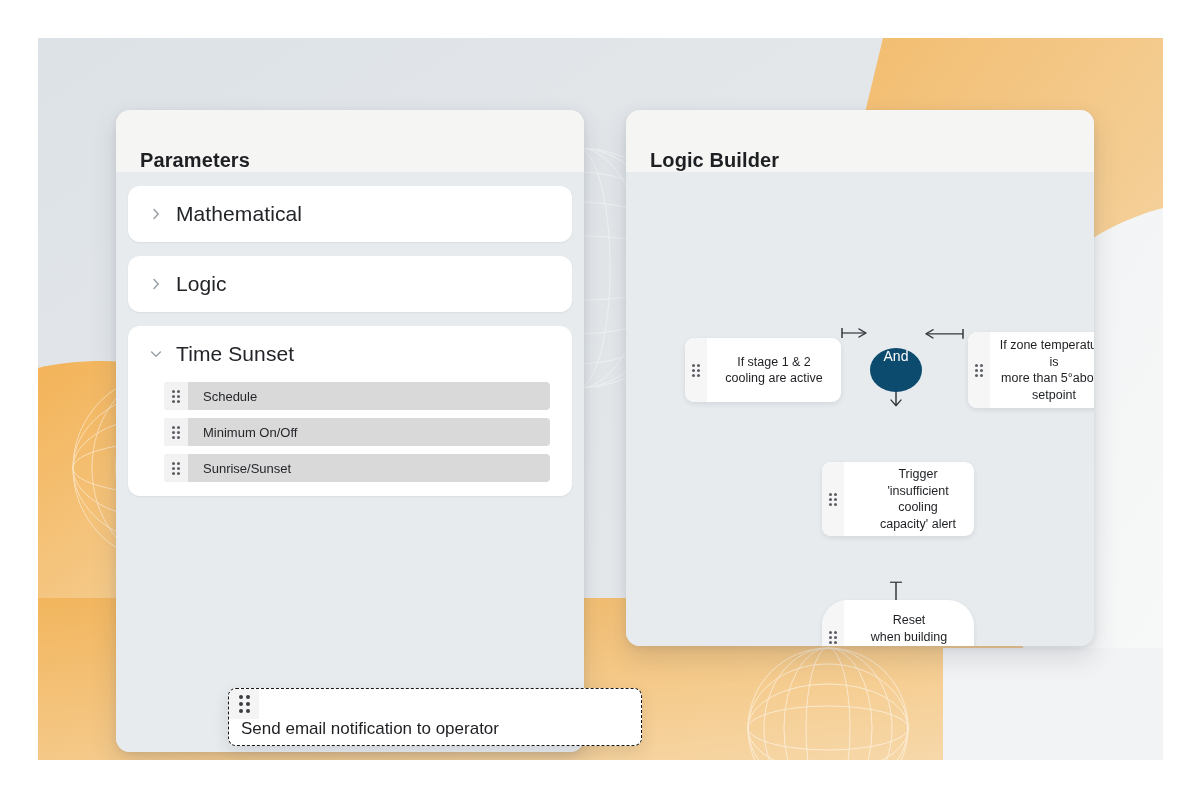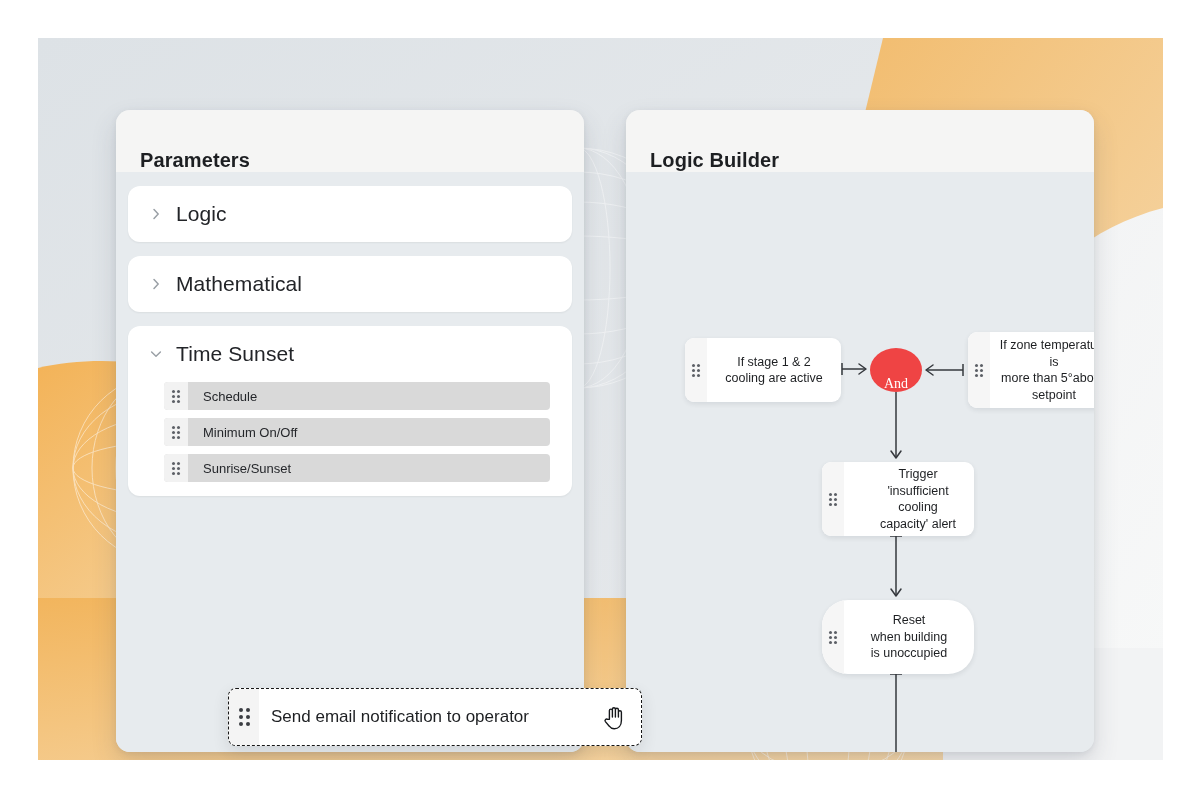--- a/index.html
+++ b/index.html
@@ -16,21 +16,21 @@
   .panel{position:absolute;border-radius:14px;overflow:hidden;
          box-shadow:0 12px 26px rgba(60,70,85,.16), 0 2px 6px rgba(60,70,85,.10);
          background:#e7ebee;}
   .panel-head{height:62px;background:#f5f5f4;display:flex;align-items:flex-end;
               padding:0 24px;box-sizing:border-box;}
   .panel-title{font-size:20px;font-weight:700;color:#1d1f22;letter-spacing:.1px;}
   .panel-body{position:absolute;left:0;right:0;top:62px;bottom:0;
               background:#e7ebee;padding:14px 12px 0 12px;box-sizing:border-box;}
 
   #panel-parameters{left:78px;top:72px;width:468px;height:642px;}
-  #panel-logic{left:588px;top:72px;width:468px;height:642px;}
+  #panel-logic{left:588px;top:72px;width:468px;height:536px;}
 
   
   .group{background:#ffffff;border-radius:12px;margin-bottom:14px;
          box-shadow:0 1px 2px rgba(40,50,60,.07);overflow:hidden;}
   .group-header{display:flex;align-items:center;gap:14px;padding:16px 22px;
                 cursor:pointer;}
   .chev{width:12px;height:12px;flex:0 0 12px;position:relative;}
   .chev svg{display:block;overflow:visible;}
   .group-label{font-size:21px;color:#222428;font-weight:400;letter-spacing:.1px;}
   .group-items{padding:0 22px 14px 36px;}
@@ -47,21 +47,21 @@
   .dots{display:grid;grid-template-columns:repeat(2,3px);
         grid-template-rows:repeat(3,3px);gap:2px;}
   .dots i{display:block;width:3px;height:3px;border-radius:50%;background:#5c6066;}
   .dots.big{grid-template-columns:repeat(2,4px);grid-template-rows:repeat(3,4px);gap:3px;}
   .dots.big i{width:4px;height:4px;background:#3a3d42;}
 
   
   #drag-card{position:absolute;left:190px;top:650px;width:412px;height:56px;
              background:#ffffff;border:1.6px dashed #161616;border-radius:8px;
              display:flex;align-items:stretch;overflow:hidden;z-index:40;
-             box-shadow:0 6px 16px rgba(40,50,60,.12);cursor:grabbing;}
+             box-shadow:0 6px 16px rgba(40,50,60,.12);cursor:grabbing;flex-direction:column;}
   #drag-card .dc-handle{width:30px;flex:0 0 30px;background:#f4f4f4;
              display:flex;align-items:center;justify-content:center;}
   #drag-card .dc-label{flex:1;display:flex;align-items:center;
              font-size:17px;color:#1d1f22;padding-left:12px;}
   #drag-card .dc-cursor{width:52px;flex:0 0 52px;display:flex;
              align-items:center;justify-content:center;}
 
   
   #flow{position:absolute;inset:0;}
   .node{position:absolute;background:#ffffff;border-radius:9px;
@@ -71,23 +71,23 @@
                display:flex;align-items:center;justify-content:center;}
   .node-text{flex:1;display:flex;align-items:center;justify-content:center;
              text-align:center;font-size:12.5px;line-height:1.32;color:#1d1f22;
              padding:4px 8px;box-sizing:border-box;}
   #node-cond-a{left:59px;top:166px;width:156px;height:64px;}
   #node-cond-b{left:342px;top:160px;width:150px;height:76px;}
   #node-trigger{left:196px;top:290px;width:152px;height:74px;gap:18px;}
   #node-reset{left:196px;top:428px;width:152px;height:74px;border-radius:26px;}
 
   .op-node{position:absolute;left:244px;top:176px;width:52px;height:44px;
-           border-radius:50%;background:#ef4444;color:#ffffff;
-           display:flex;align-items:flex-end;justify-content:center;
-           font-size:14px;cursor:grab;font-family:Liberation Serif, serif;}
+           border-radius:50%;background:#0c4a6e;color:#ffffff;
+           display:flex;align-items:flex-start;justify-content:center;
+           font-size:14px;cursor:grab;}
 
   #flow-lines{position:absolute;inset:0;width:100%;height:100%;}
 </style>
 </head>
 <body>
 
 <div id="canvas">
 
   <svg id="bg-svg" viewBox="0 0 1125 722" preserveAspectRatio="none">
     <defs>
@@ -160,32 +160,32 @@
     </header>
     <div class="panel-body">
 
       <div class="group">
         <div class="group-header">
           <span class="chev">
             <svg width="12" height="12" viewBox="0 0 12 12">
                 <path d="M4 1.6 L8.2 6 L4 10.4" fill="none" stroke="#9aa0a6" stroke-width="1.5" stroke-linecap="round" stroke-linejoin="round"></path>
               </svg>
           </span>
-          <span class="group-label">Logic</span>
+          <span class="group-label">Mathematical</span>
         </div>
       </div>
 
       <div class="group">
         <div class="group-header">
           <span class="chev">
             <svg width="12" height="12" viewBox="0 0 12 12">
                 <path d="M4 1.6 L8.2 6 L4 10.4" fill="none" stroke="#9aa0a6" stroke-width="1.5" stroke-linecap="round" stroke-linejoin="round"></path>
               </svg>
           </span>
-          <span class="group-label">Mathematical</span>
+          <span class="group-label">Logic</span>
         </div>
       </div>
 
       <div class="group">
         <div class="group-header">
           <span class="chev">
             <svg width="12" height="12" viewBox="0 0 12 12">
                 <path d="M1.6 4 L6 8.2 L10.4 4" fill="none" stroke="#9aa0a6" stroke-width="1.5" stroke-linecap="round" stroke-linejoin="round"></path>
               </svg>
           </span>

